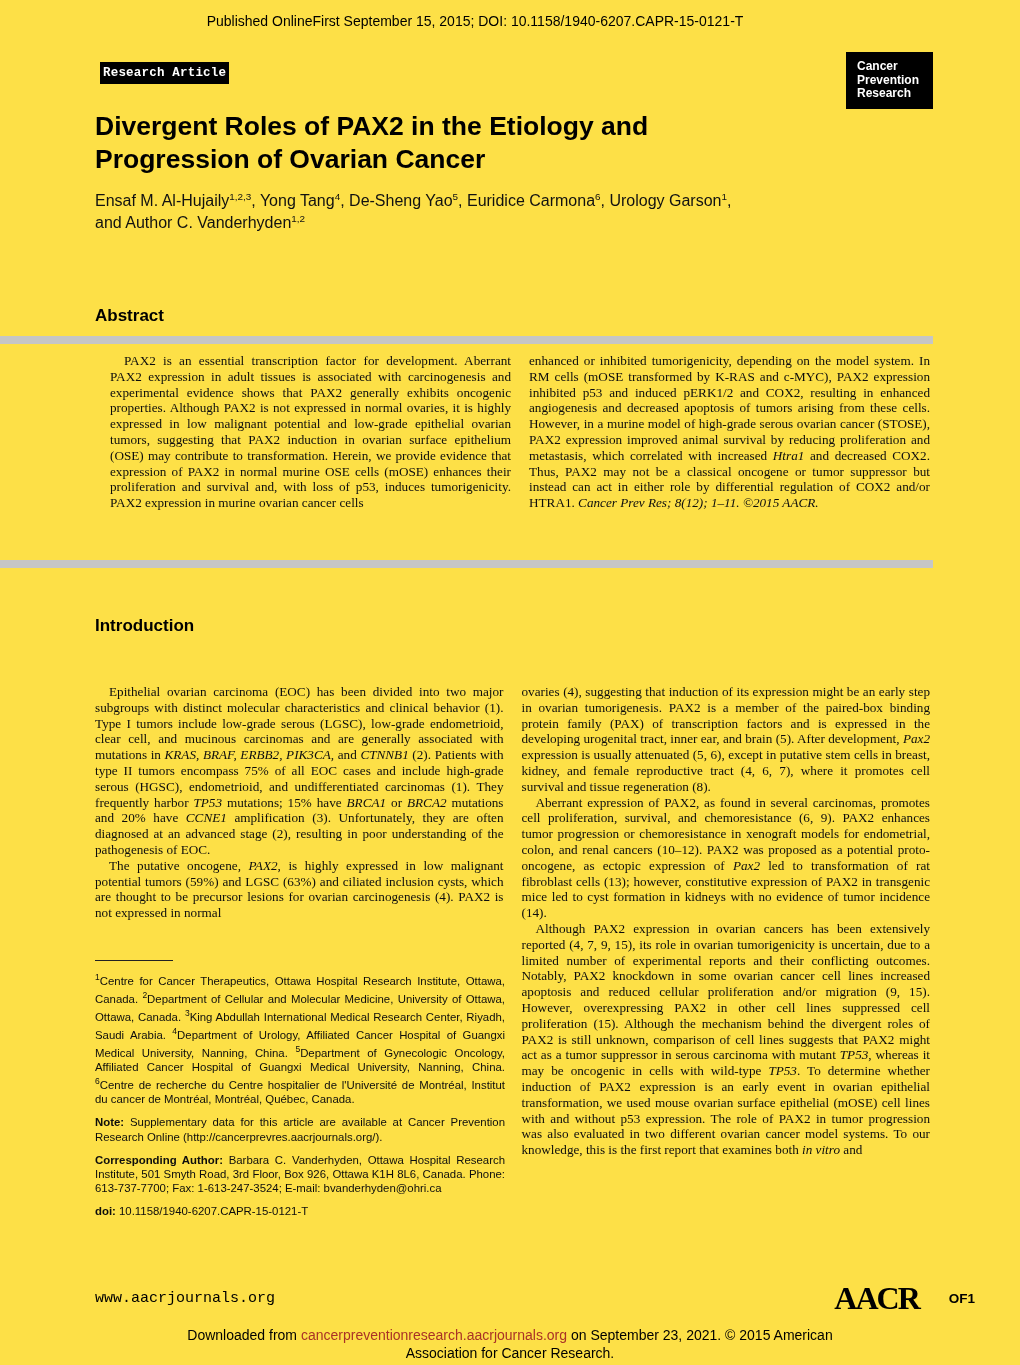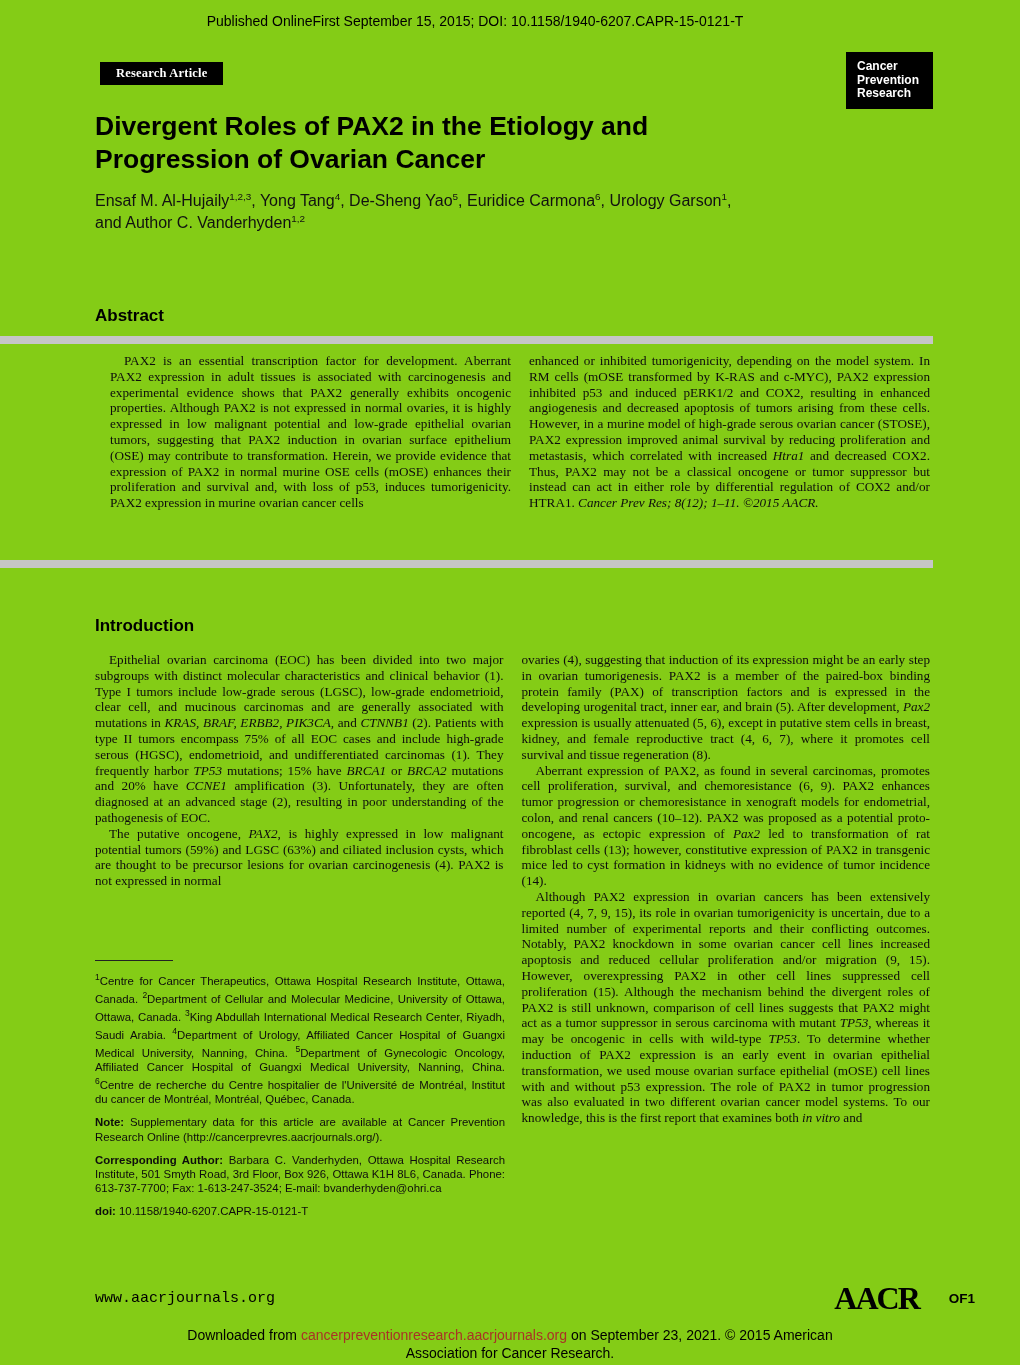--- a/index.html
+++ b/index.html
@@ -1,30 +1,30 @@
 <!DOCTYPE html>
 <html><head>
 <meta charset="utf-8">
 <title>Cancer Prevention Research — Article Page</title>
 <style>
   * { box-sizing: border-box; }
   html, body { margin: 0; padding: 0; background: #ffffff; }
   .page {
     position: relative; width: 1020px; height: 1365px; margin: 0 auto;
-    background: #84cc16; color: #111;
+    background: #fde047; color: #111;
     font-family: "Liberation Serif", serif; overflow: hidden;
   }
   .pub-line {
     position: absolute; top: 13px; left: 0; width: 950px; text-align: center;
     font-family: "Liberation Sans", sans-serif; font-size: 14px; color: #000;
   }
   .badge {
     position: absolute; top: 62px; left: 100px; background: #000; color: #fff;
-    font-family: Liberation Serif, serif; font-weight: bold; font-size: 12.5px;
-    padding: 4px 16px; letter-spacing: 0.2px;
+    font-family: Liberation Mono, monospace; font-weight: bold; font-size: 12.5px;
+    padding: 4px 3px; letter-spacing: 0.2px;
   }
   .journal-block {
     position: absolute; top: 52px; right: 87px; background: #000; color: #fff;
     font-family: "Liberation Sans", sans-serif; font-weight: bold; font-size: 12px;
     line-height: 1.14; padding: 8px 14px 8px 11px;
   }
   .title {
     position: absolute; top: 110px; left: 95px; width: 690px; margin: 0;
     font-family: "Liberation Sans", sans-serif; font-weight: bold; font-size: 26.5px;
     line-height: 1.25; color: #000;
@@ -37,21 +37,21 @@
   .section-heading {
     position: absolute; left: 95px; margin: 0;
     font-family: "Liberation Sans", sans-serif; font-weight: bold; font-size: 17px; color: #000;
   }
   .abstract-heading { top: 306px; }
   .intro-heading { top: 616px; }
   .band { position: absolute; left: 0; width: 933px; height: 8px; background: #c6c6c6; }
   .band.top { top: 336px; }
   .band.bottom { top: 560px; }
   .abstract-cols { position: absolute; top: 353px; left: 110px; width: 820px; display: flex; gap: 18px; }
-  .intro-cols { position: absolute; top: 652px; left: 95px; width: 835px; display: flex; gap: 18px; }
+  .intro-cols { position: absolute; top: 684px; left: 95px; width: 835px; display: flex; gap: 18px; }
   .col { flex: 1; font-size: 13.2px; line-height: 15.8px; text-align: justify; color: #0d0d0d; }
   .col p { margin: 0; }
   .col p.indent { text-indent: 14px; }
   .footnotes {
     position: absolute; top: 960px; left: 95px; width: 410px;
     font-family: "Liberation Sans", sans-serif; font-size: 11.4px; line-height: 14.2px;
     text-align: justify; color: #0d0d0d;
   }
   .fn-rule { width: 78px; border: 0; border-top: 1.5px solid #222; margin: 0 0 9px 0; height: 0; }
   .footnotes p { margin: 0 0 9px 0; }

